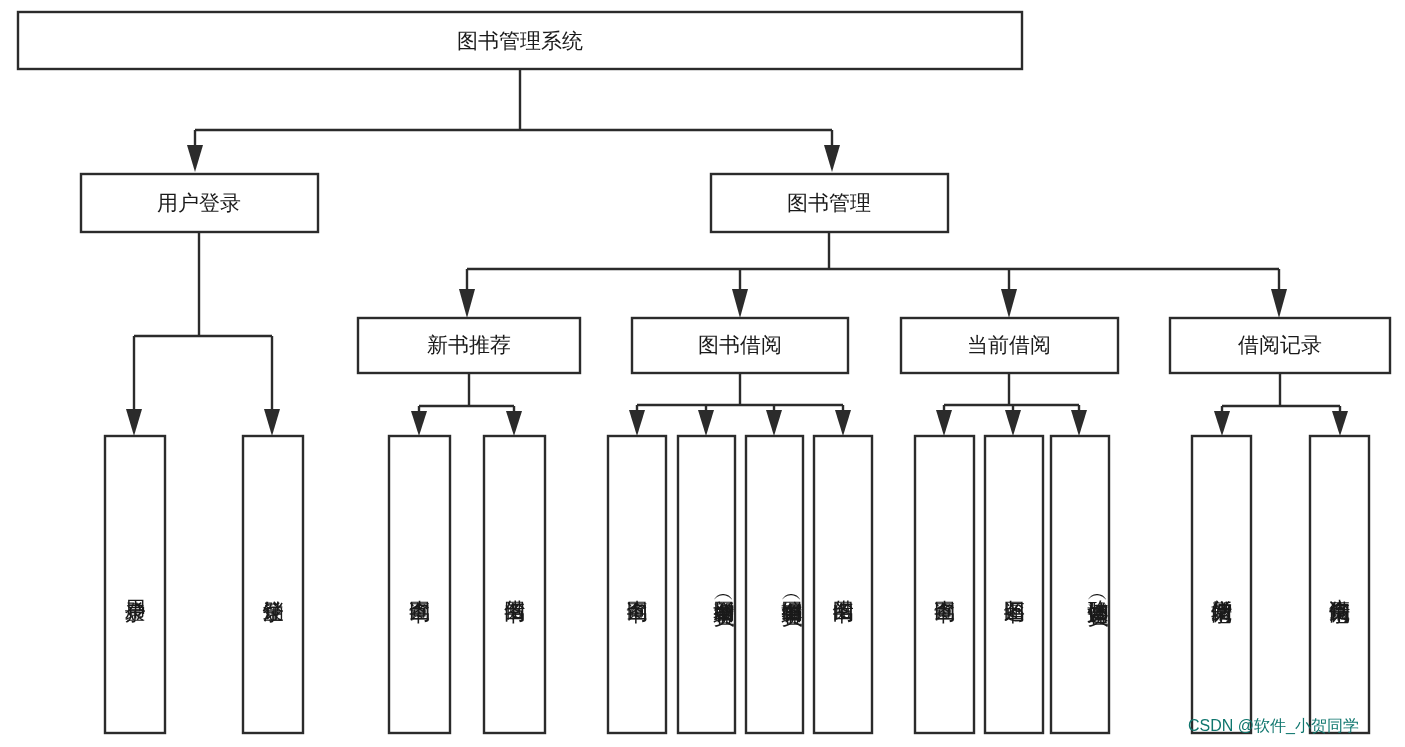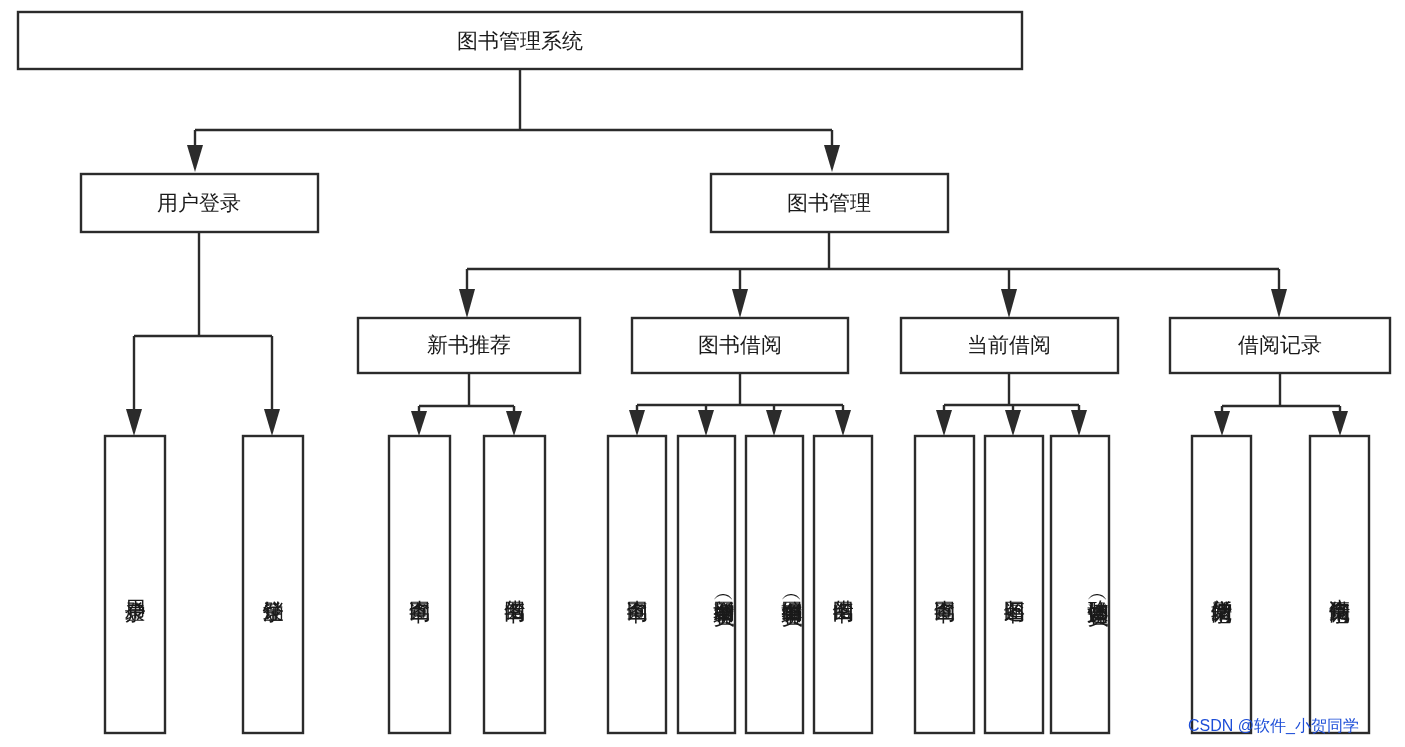--- a/index.html
+++ b/index.html
@@ -66,21 +66,21 @@
     text-align: center;
     pointer-events: none;
     user-select: none;
   }
   .watermark {
     position: absolute;
     left: 1188px;
     top: 716px;
     font-family: "Liberation Sans", "DejaVu Sans", sans-serif;
     font-size: 16px;
-    color: #1d4ed8;
+    color: #0f766e;
     white-space: nowrap;
     user-select: none;
   }
 </style>
 </head>
 <body>
 
 <div id="diagram-root">
 
   <svg class="diagram-canvas" viewBox="0 0 1405 747" xmlns="http://www.w3.org/2000/svg">

